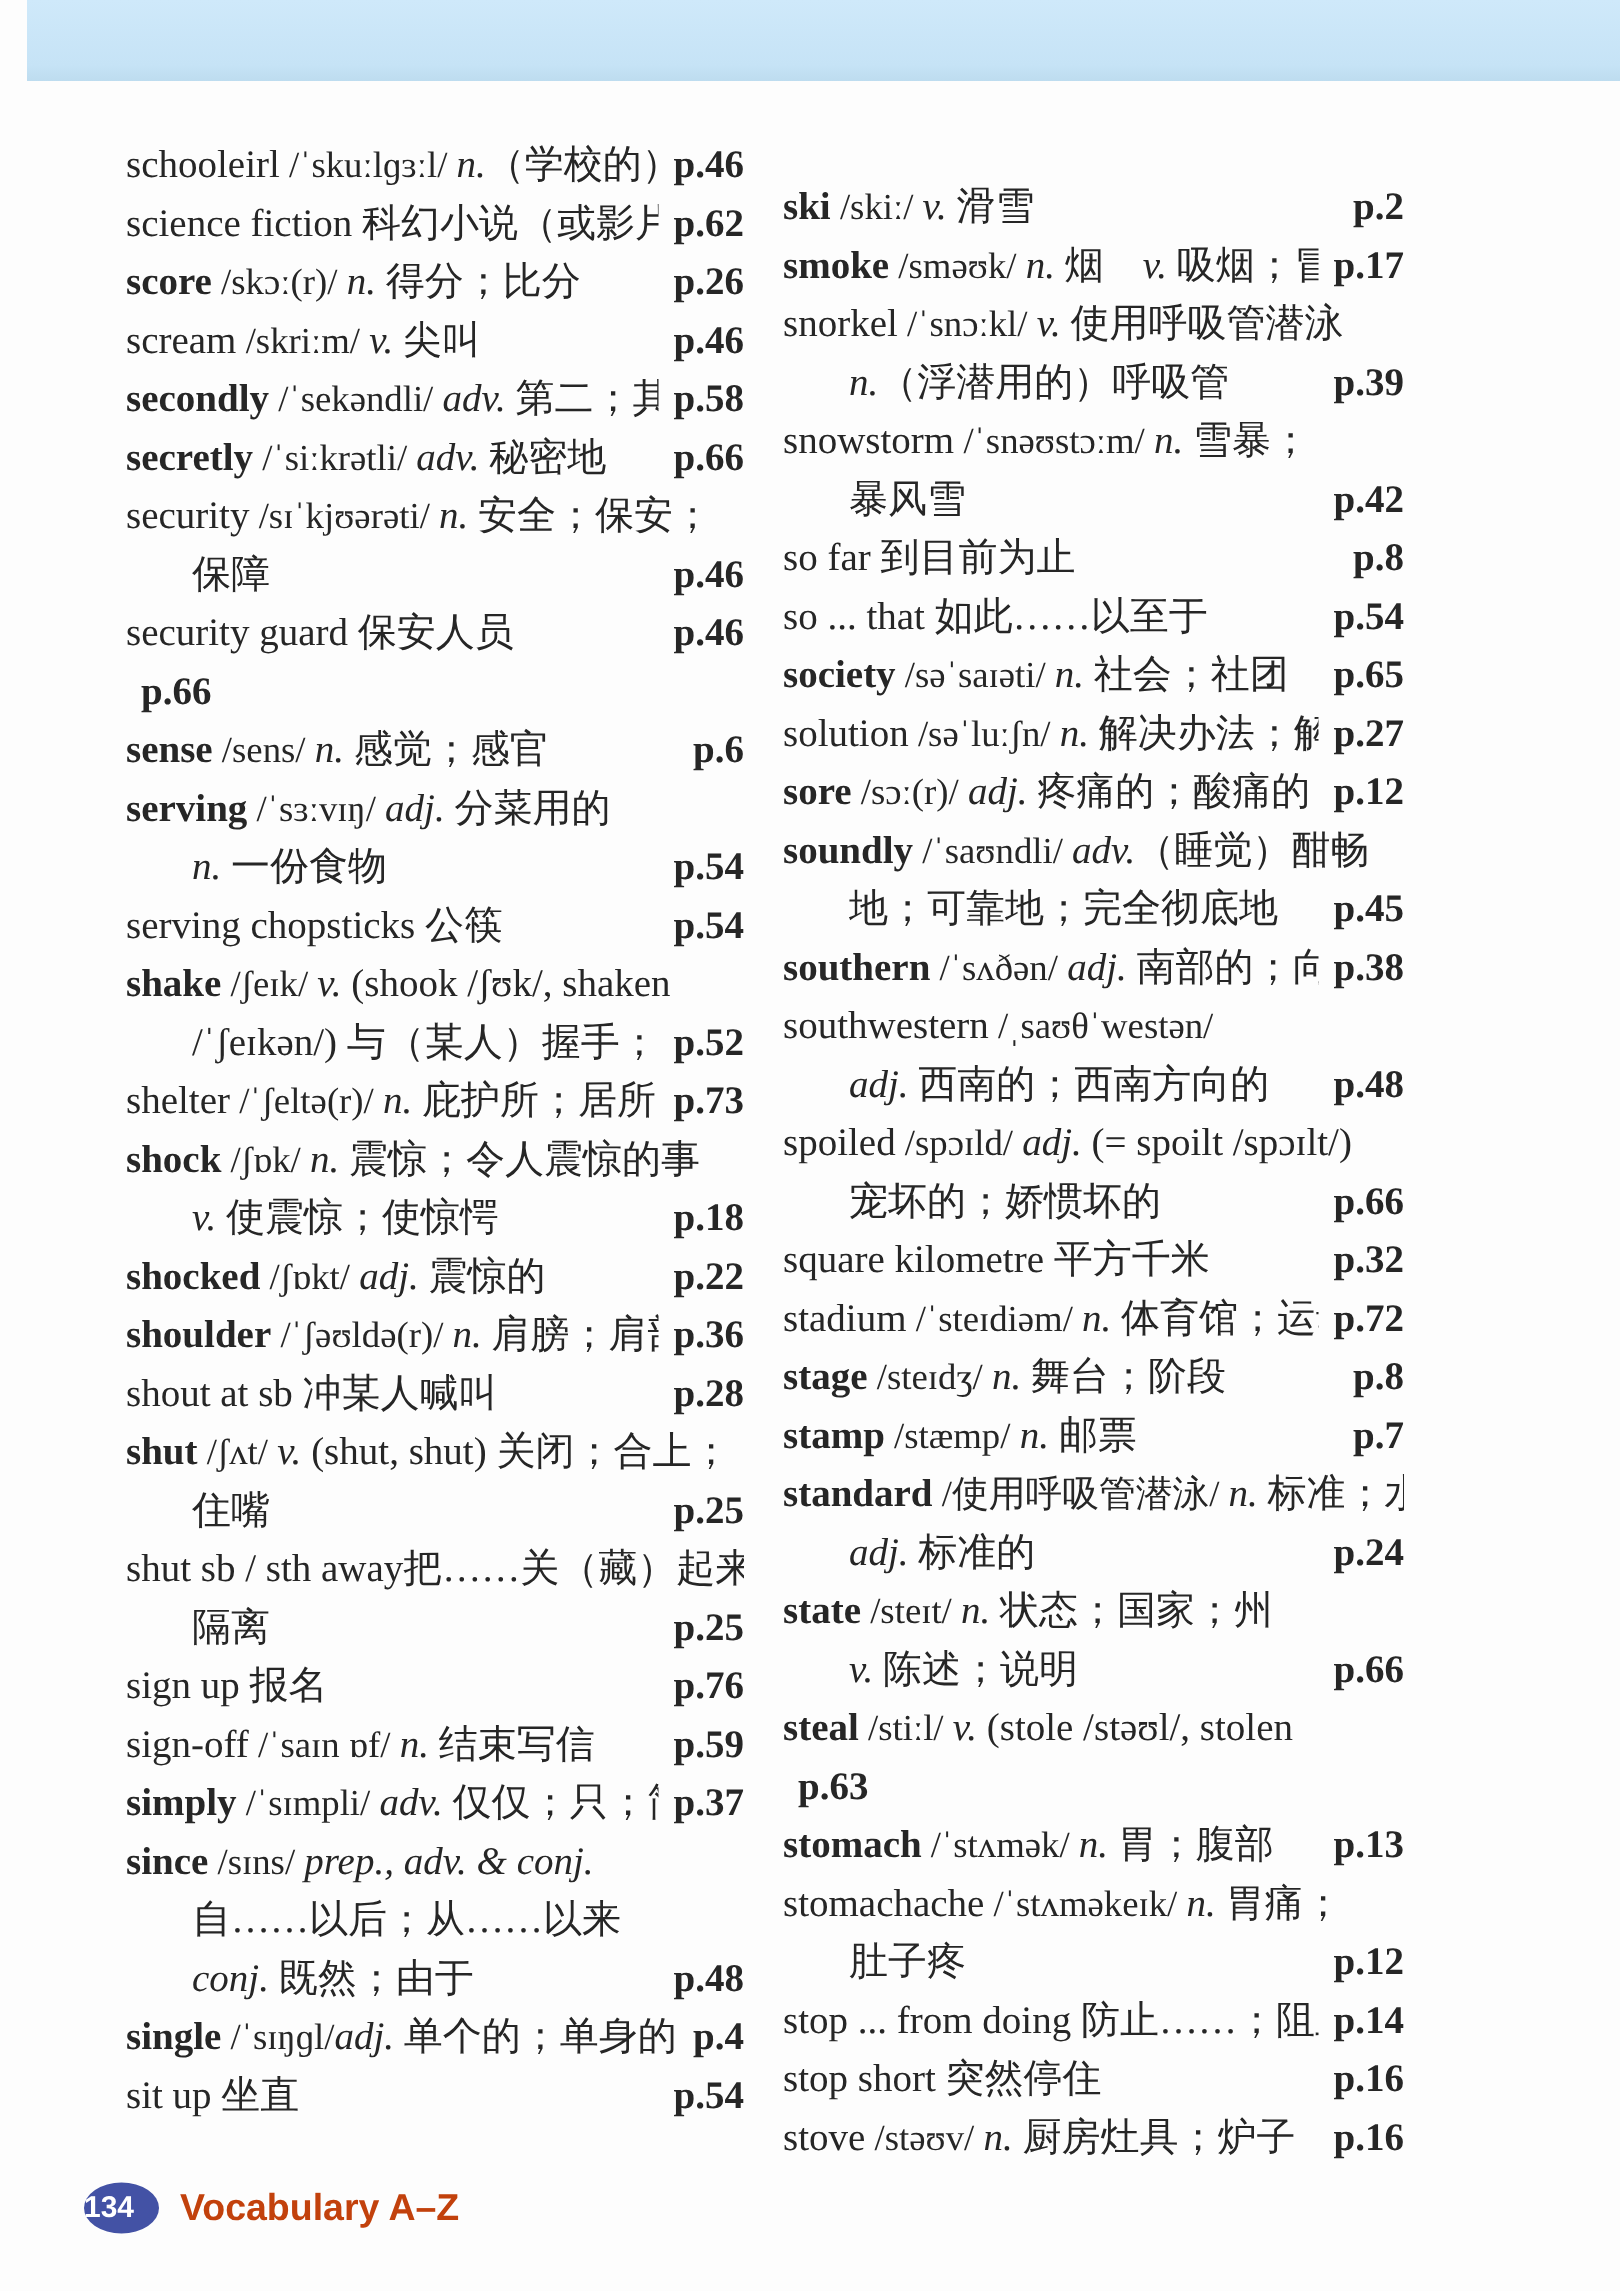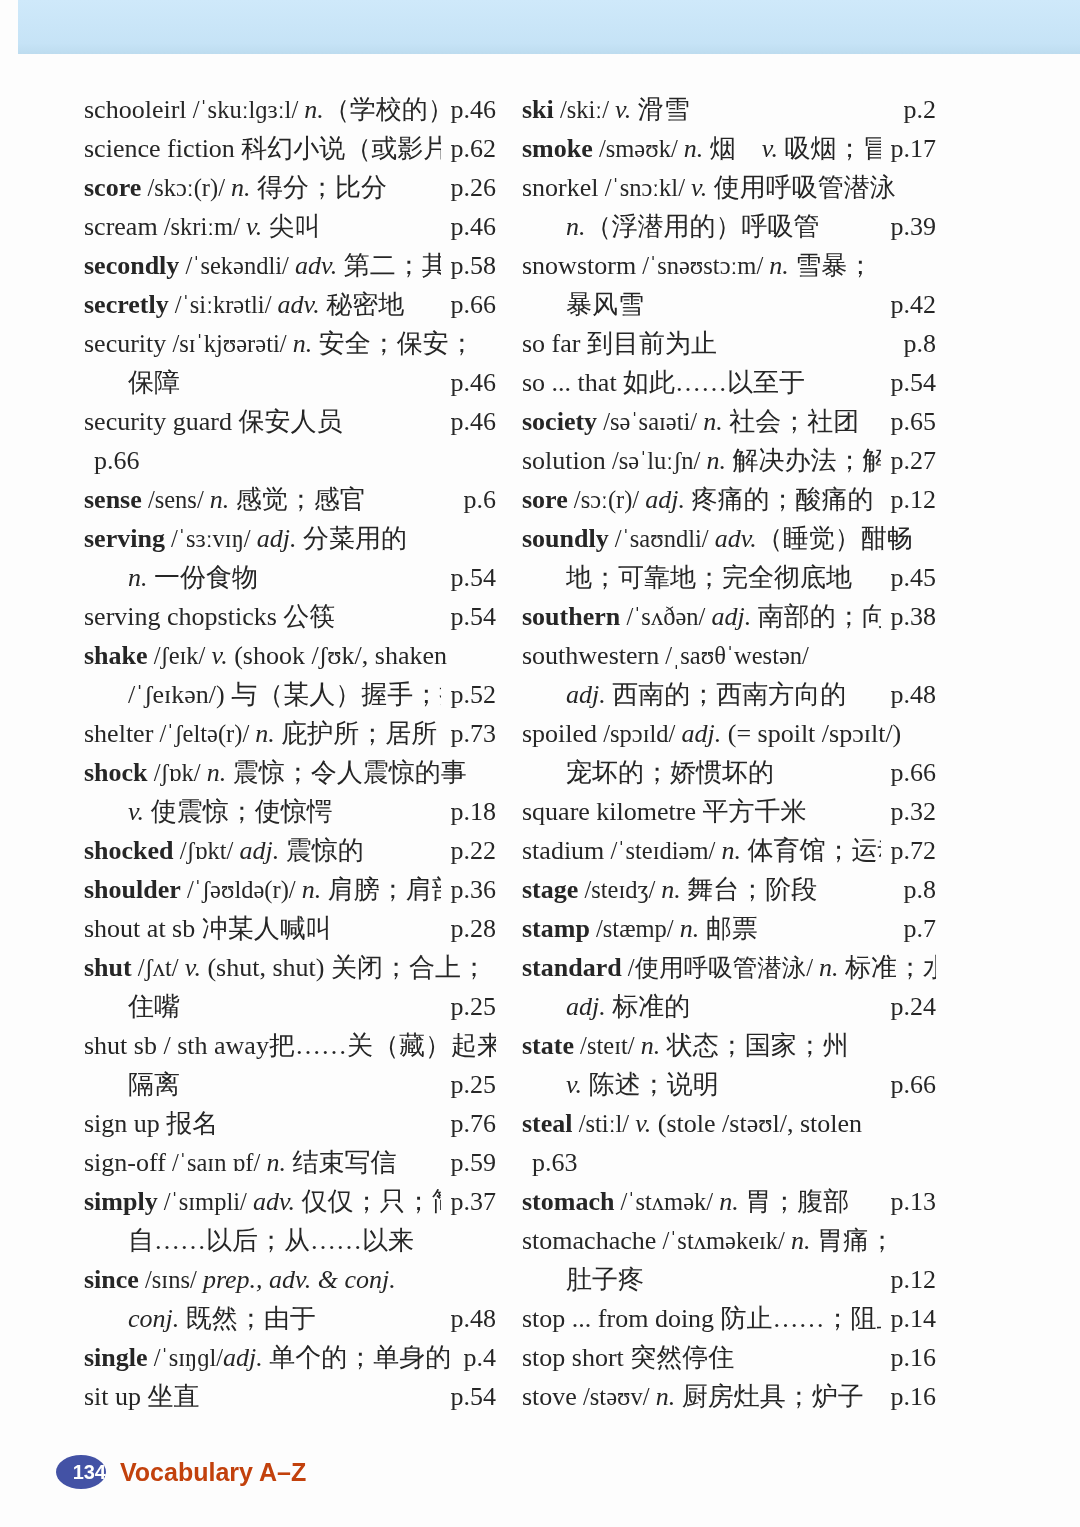--- a/index.html
+++ b/index.html
@@ -10,35 +10,35 @@
     font-family:"Liberation Serif","DejaVu Serif",serif;
     color:#262626;
     overflow:hidden;
   }
   .topbar{
     position:absolute;left:18px;top:0;width:1062px;height:54px;
     background:linear-gradient(180deg,#cfe9fa 0%,#c6e3f6 80%,#bddcef 100%);
   }
   .col{position:absolute;top:90px;}
   .col-left{left:84px;width:412px;}
-  .col-right{left:522px;width:414px;}
+  .col-right{left:522px;width:414px;margin-top:28px;}
   .vline{
     display:flex;justify-content:space-between;align-items:baseline;
     height:39px;line-height:39px;font-size:26px;white-space:nowrap;
   }
   .vline .txt{flex:0 1 auto;overflow:hidden;}
   .vline.indent .txt{padding-left:44px;}
-  .vline .pg{flex:0 0 auto;margin-left:10px;}
+  .vline .pg{flex:0 0 auto;margin-left:10px;font-weight:bold;}
   .b{font-weight:bold;}
   .i{font-style:italic;}
   .p{font-size:24.5px;}
   .footer-badge{
     position:absolute;left:56px;top:1455px;width:50px;height:34px;
     border-radius:50%;
-    display:flex;align-items:center;justify-content:flex-end;
+    display:flex;align-items:center;justify-content:flex-start;
     font-family:"Liberation Sans",sans-serif;font-weight:bold;font-size:20px;
     color:#ffffff;
   }
   .footer-label{
     position:absolute;left:120px;top:1455px;height:34px;line-height:34px;
     font-family:"Liberation Sans",sans-serif;font-weight:bold;font-size:25px;
   }
 </style>
 </head>
 <body>
@@ -148,25 +148,25 @@
       <span class="pg">p.76</span>
     </div>
     <div class="vline">
       <span class="txt"><span class="r">sign-off</span><span class="p"> /ˈsaɪn ɒf/ </span><span class="i">n.</span><span class="r"> 结束写信</span></span>
       <span class="pg">p.59</span>
     </div>
     <div class="vline">
       <span class="txt"><span class="b">simply</span><span class="p"> /ˈsɪmpli/ </span><span class="i">adv.</span><span class="r"> 仅仅；只；简单地</span></span>
       <span class="pg">p.37</span>
     </div>
+    <div class="vline">
+      <span class="txt"><span class="b">since</span><span class="p"> /sɪns/ </span><span class="i">prep., adv. &amp; conj.</span></span>
+    </div>
     <div class="vline indent">
       <span class="txt"><span class="r">自……以后；从……以来</span></span>
-    </div>
-    <div class="vline">
-      <span class="txt"><span class="b">since</span><span class="p"> /sɪns/ </span><span class="i">prep., adv. &amp; conj.</span></span>
     </div>
     <div class="vline indent">
       <span class="txt"><span class="i">conj.</span><span class="r"> 既然；由于</span></span>
       <span class="pg">p.48</span>
     </div>
     <div class="vline">
       <span class="txt"><span class="b">single</span><span class="p"> /ˈsɪŋɡl/</span><span class="i">adj.</span><span class="r"> 单个的；单身的</span></span>
       <span class="pg">p.4</span>
     </div>
     <div class="vline">

